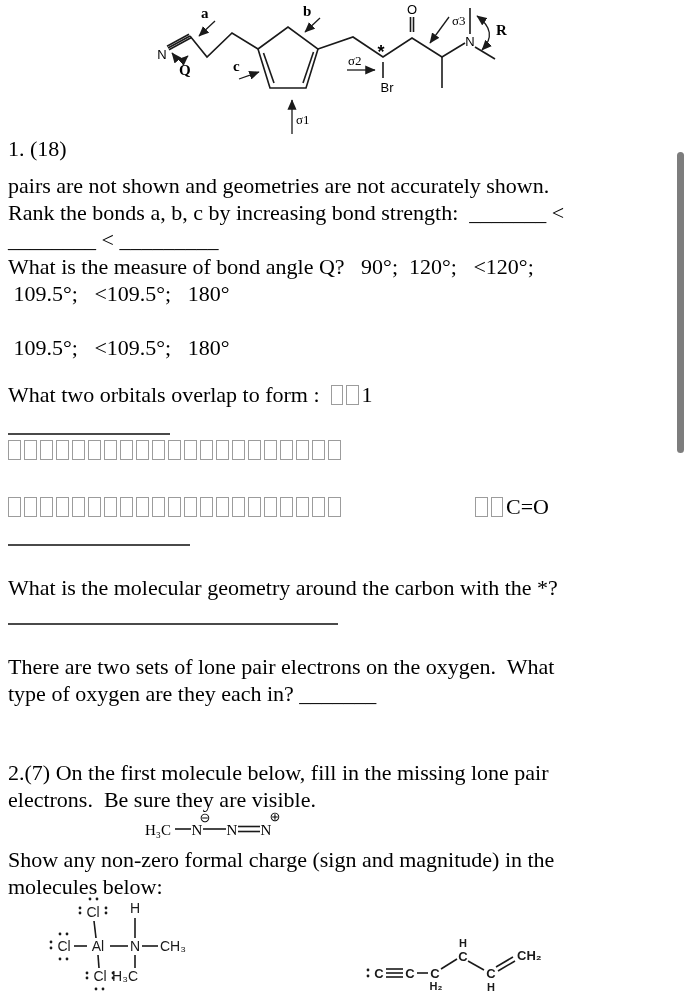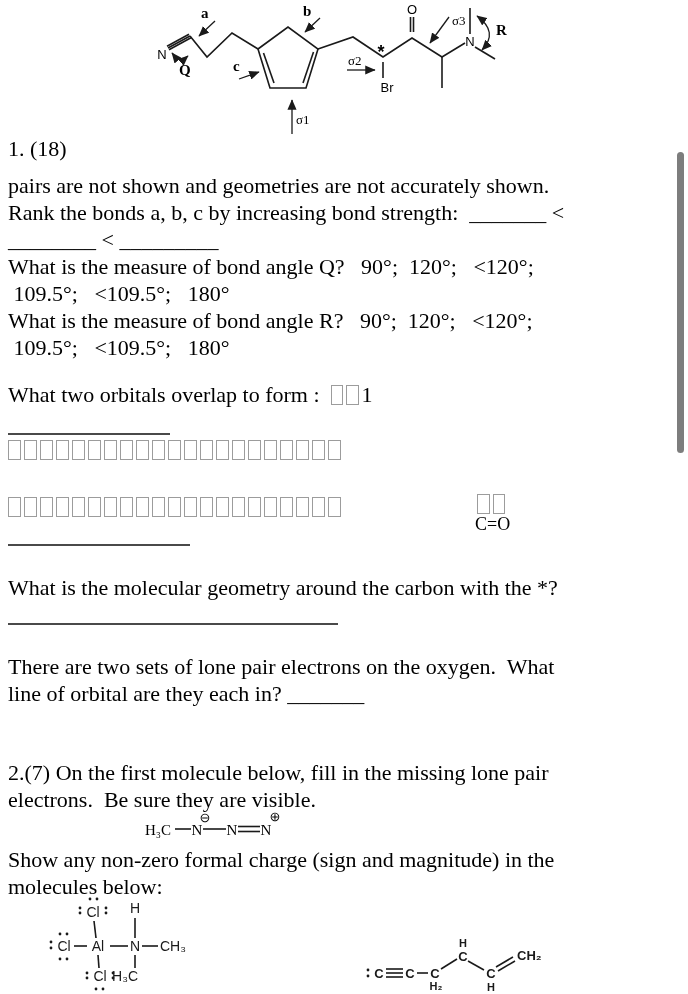--- a/index.html
+++ b/index.html
@@ -3,21 +3,21 @@
 <meta charset="utf-8">
 <style>
   html,body{margin:0;padding:0;background:#fff;}
   #page{position:relative;width:688px;height:994px;background:#ffffff;overflow:hidden;
         font-family:"Liberation Serif", serif;color:#000;}
   .tline{position:absolute;left:8px;font-size:22px;line-height:26px;white-space:pre;}
   .rule{position:absolute;height:0;border-top:2px solid #4a4a4a;}
   .boxrow{position:absolute;display:flex;gap:3.5px;}
   .tofu{display:inline-block;width:10.5px;height:18px;border:1.5px solid #9c9c9c;background:#fff;}
   .tofu.inline{vertical-align:-3px;margin-right:3px;}
-  .co-group{position:absolute;display:flex;align-items:center;font-size:18px;flex-direction:column;}
+  .co-group{position:absolute;display:flex;align-items:center;font-size:22px;}
   .scrollthumb{position:absolute;left:677px;top:152px;width:7px;height:301px;
                border-radius:4px;background:#7d7d7d;}
   svg{position:absolute;overflow:visible;}
   svg text{font-family:"Liberation Sans", sans-serif;}
   .atom{font-size:13px;}
   .atom-s{font-size:15px;font-family:"Liberation Serif",serif;}
   .lbl{font-family:"Liberation Serif",serif;font-weight:bold;font-size:15px;}
   .sig{font-family:"Liberation Serif",serif;font-size:13px;}
   .bond{stroke:#1a1a1a;stroke-width:1.6;fill:none;}
   .thin{stroke:#1a1a1a;stroke-width:1.3;fill:none;}
@@ -87,21 +87,20 @@
     <text class="sig" x="317" y="23">σ3</text>
     <line class="thin" x1="314" y1="15" x2="295" y2="41" marker-end="url(#ah)"></line>
   </svg>
 
   <div class="tline" style="top:136px">1. (18)</div>
   <div class="tline" style="top:173px">pairs are not shown and geometries are not accurately shown.</div>
   <div class="tline" style="top:200px">Rank the bonds a, b, c by increasing bond strength:  _______ &lt;</div>
   <div class="tline" style="top:227px">________ &lt; _________</div>
   <div class="tline" style="top:254px">What is the measure of bond angle Q?   90°;  120°;   &lt;120°;</div>
   <div class="tline" style="top:281px"> 109.5°;   &lt;109.5°;   180°</div>
-  <div class="tline" style="top:308px">What is the measure of bond angle R?   90°;  120°;   &lt;120°;</div>
   <div class="tline" style="top:335px"> 109.5°;   &lt;109.5°;   180°</div>
 
   <div class="tline" style="top:382px"><span>What two orbitals overlap to form :  </span><span><span class="tofu inline"></span><span class="tofu inline"></span></span><span>1</span></div>
 
   <div class="rule" style="left:8px;top:433px;width:162px"></div>
 
   <div class="boxrow" style="left:8px;top:440px">
       <span class="tofu"></span>
       <span class="tofu"></span>
       <span class="tofu"></span>
@@ -157,21 +156,21 @@
       <span>C=O</span>
     </div>
 
   <div class="rule" style="left:8px;top:544px;width:182px"></div>
 
   <div class="tline" style="top:575px">What is the molecular geometry around the carbon with the *?</div>
 
   <div class="rule" style="left:8px;top:623px;width:330px"></div>
 
   <div class="tline" style="top:654px">There are two sets of lone pair electrons on the oxygen.  What</div>
-  <div class="tline" style="top:681px">line of orbital are they each in? _______</div>
+  <div class="tline" style="top:681px">type of oxygen are they each in? _______</div>
 
   <div class="tline" style="top:760px">2.(7) On the first molecule below, fill in the missing lone pair</div>
   <div class="tline" style="top:787px"><span>electrons.  </span><span style="font-weight:normal">Be sure they are visible.</span></div>
 
   <svg style="left:138px;top:808px;" width="200" height="36" viewBox="0 0 200 36">
     <text class="atom-s" x="7" y="27">H₃C</text>
     <line class="bond" x1="37" y1="21" x2="53" y2="21"></line>
     <text class="atom-s" x="59" y="27" text-anchor="middle">N</text>
     <text style="font-size:13px" x="67" y="14" text-anchor="middle">⊖</text>
     <line class="bond" x1="65" y1="21" x2="88" y2="21"></line>

